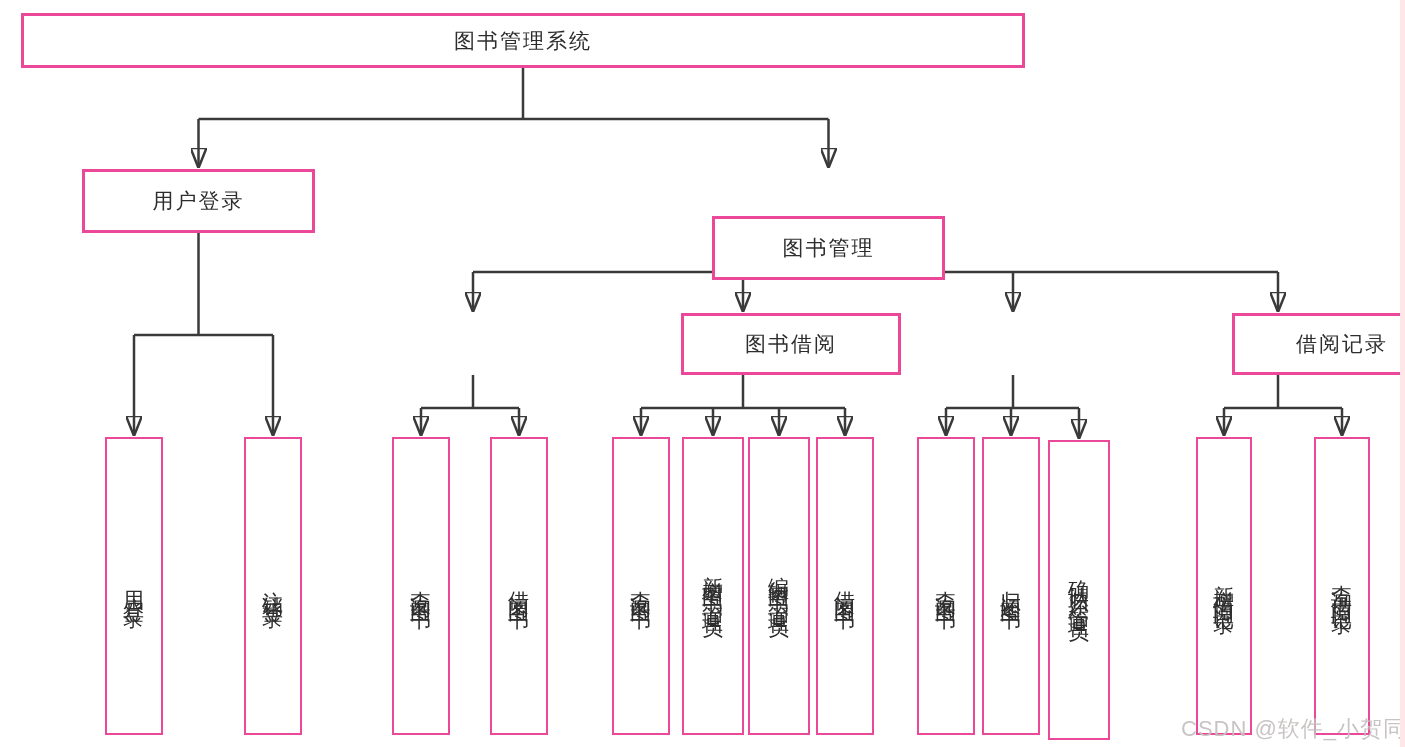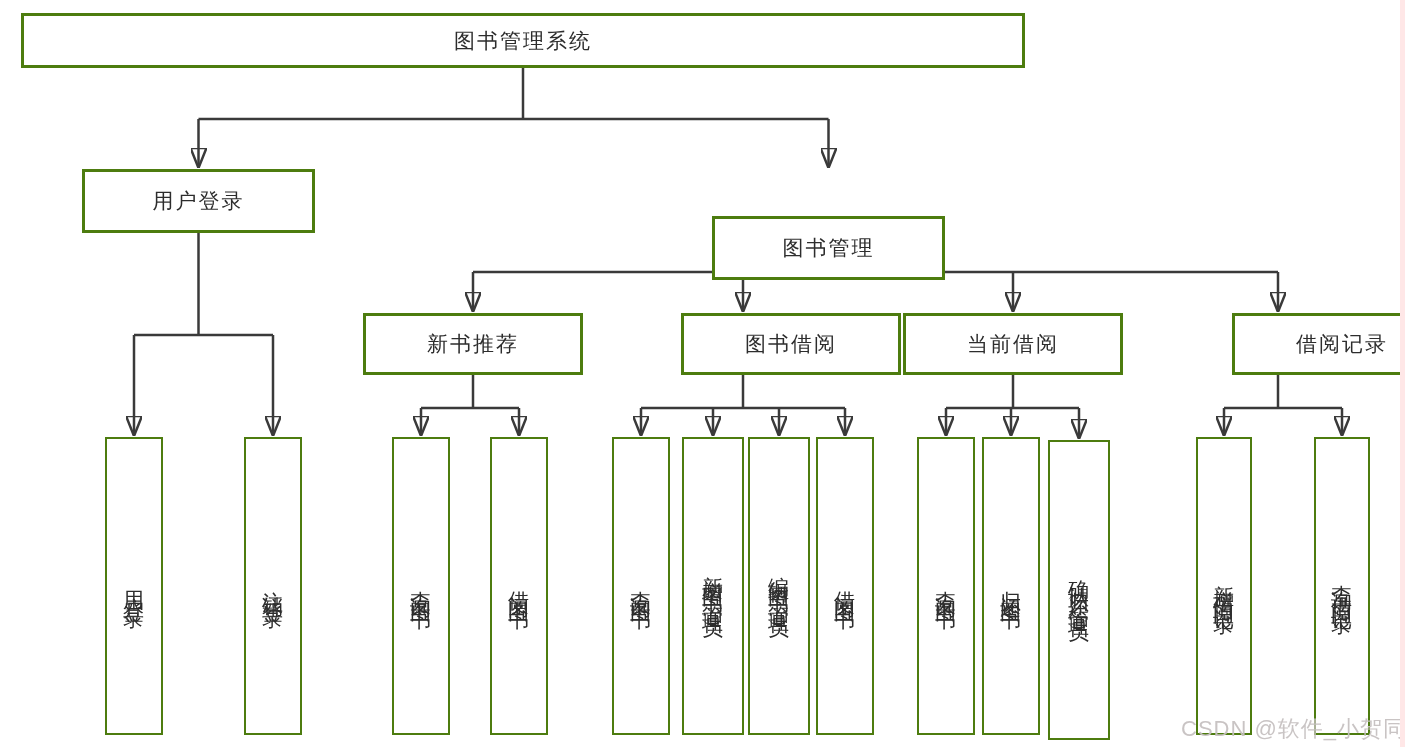--- a/index.html
+++ b/index.html
@@ -13,21 +13,21 @@
   }
   .connectors {
     position: absolute;
     left: 0; top: 0;
     width: 1405px; height: 747px;
   }
   .connectors path { stroke: #3a3a3a; stroke-width: 2.5; fill: none; }
   .box {
     position: absolute;
     background: #ffffff;
-    border: 3px solid #4d7c0f;
+    border: 3px solid #ec4899;
     box-sizing: border-box;
     display: flex;
     align-items: center;
     justify-content: center;
     color: #2d2d2d;
   }
   .hlabel { font-size: 21px; letter-spacing: 2px; white-space: nowrap; }
   .leaf { border-width: 2.5px; }
   .vlabel {
     writing-mode: vertical-rl;
@@ -126,28 +126,22 @@
     <span class="hlabel">图书管理系统</span>
   </div>
 
   <div class="box" style="left:82px; top:169px; width:233px; height:64px;">
     <span class="hlabel">用户登录</span>
   </div>
   <div class="box" style="left:712px; top:169px; width:233px; height:64px;margin-top:47px;">
     <span class="hlabel">图书管理</span>
   </div>
 
-  <div class="box" style="left:363px; top:313px; width:220px; height:62px;">
-    <span class="hlabel">新书推荐</span>
-  </div>
   <div class="box" style="left:633px; top:313px; width:220px; height:62px;margin-left:48px;">
     <span class="hlabel">图书借阅</span>
-  </div>
-  <div class="box" style="left:903px; top:313px; width:220px; height:62px;">
-    <span class="hlabel">当前借阅</span>
   </div>
   <div class="box" style="left:1232px; top:313px; width:220px; height:62px;">
     <span class="hlabel">借阅记录</span>
   </div>
 
   <div class="box leaf" style="left:105px; top:437px; width:58px; height:298px;">
     <span class="vlabel">用户登录</span>
   </div>
   <div class="box leaf" style="left:244px; top:437px; width:58px; height:298px;">
     <span class="vlabel">注销登录</span>

